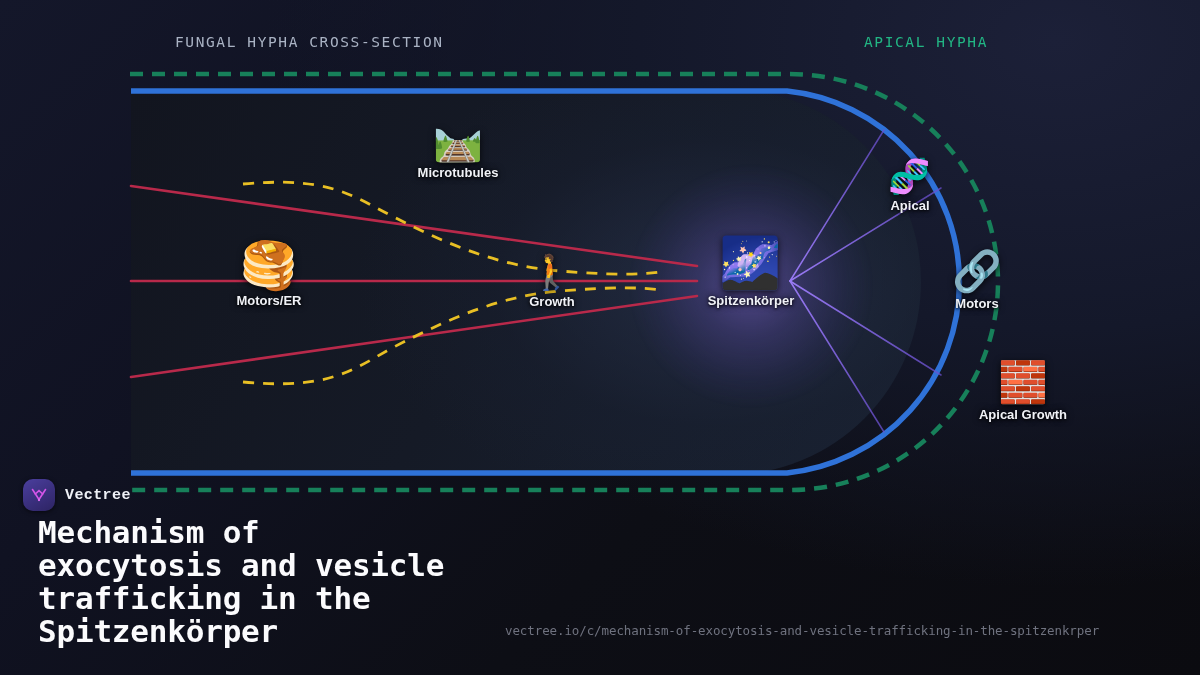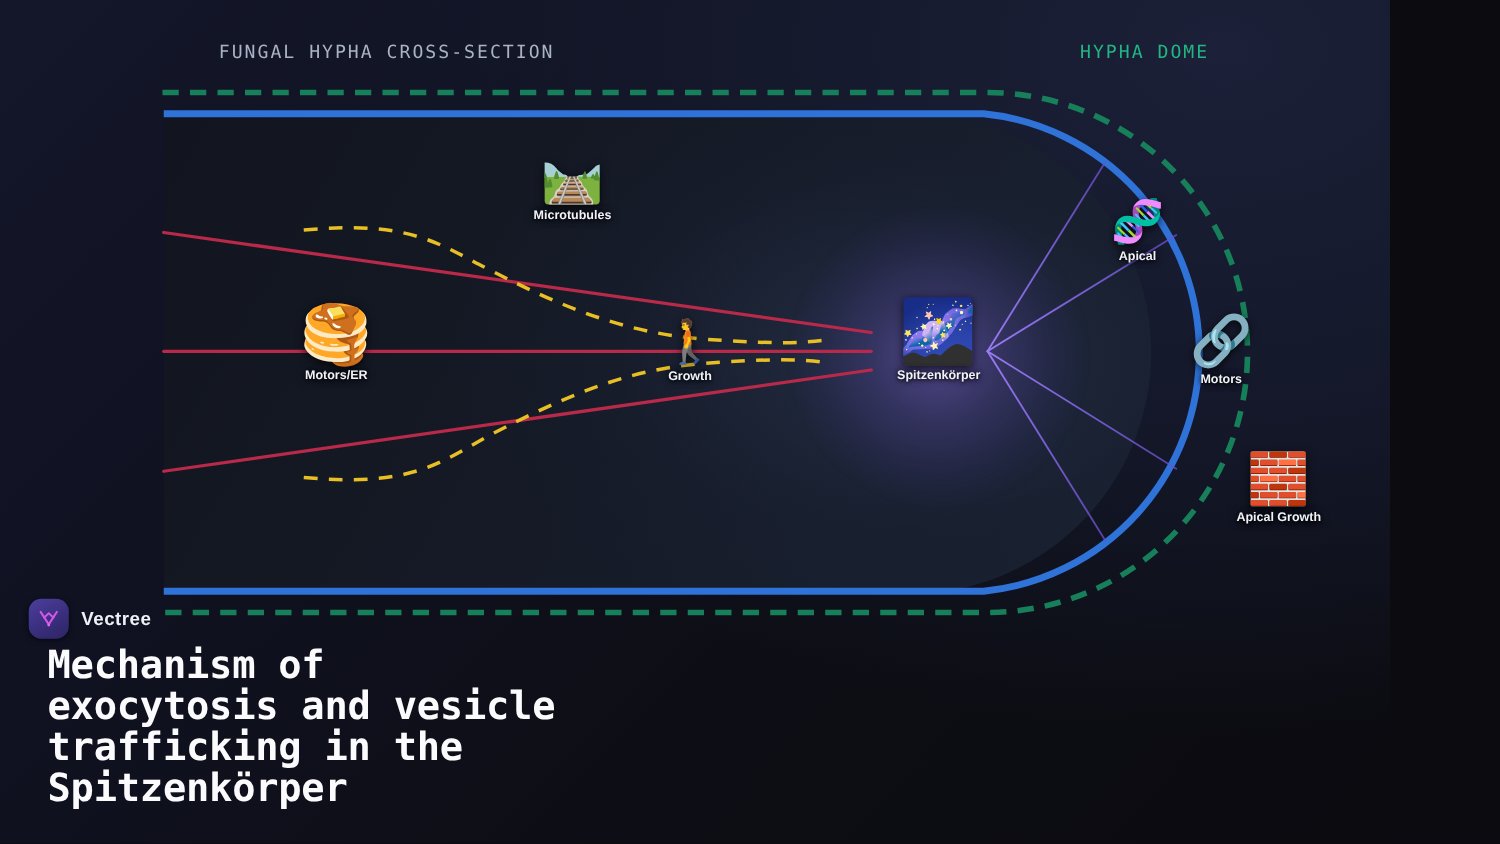--- a/index.html
+++ b/index.html
@@ -3,21 +3,21 @@
 <meta charset="utf-8">
 <style>
   html,body{margin:0;padding:0;background:#0b0b10;}
   body{
     width:1200px;height:675px;overflow:hidden;position:relative;
     font-family:"Liberation Sans",sans-serif;
   }
 
   
   #stage{
-    position:absolute;inset:0;width:1112px;height:675px;overflow:hidden;
+    position:absolute;inset:0;width:1200px;height:675px;overflow:hidden;
     background:
       radial-gradient(1100px 760px at 88% 6%, #1c2038 0%, #14182a 38%, rgba(13,13,18,0) 72%),
       linear-gradient(135deg,#14172a 0%,#101222 30%,#0d0e15 62%,#0b0b10 100%);
   }
 
   
   .hdr{
     position:absolute;font-family:"DejaVu Sans Mono","Liberation Mono",monospace;
     font-size:14.5px;letter-spacing:1.6px;white-space:nowrap;
   }
@@ -44,60 +44,60 @@
   }
 
   
   .node{position:absolute;text-align:center;transform:translate(-50%,-50%);}
   .node .glyph{
     font-family:"DejaVu Sans",sans-serif;line-height:1;display:block;
     text-shadow:0 2px 7px rgba(0,0,0,.75);
   }
   .node .cap{
     display:block;margin-top:5px;color:#f0f2f7;font-weight:bold;
-    font-size:10px;white-space:nowrap;
+    font-size:13px;white-space:nowrap;
     text-shadow:0 1px 3px rgba(0,0,0,.95),0 0 7px rgba(0,0,0,.8);
     text-align:center;
   }
   .node.big .glyph{font-size:50px;}
   .node.med .glyph{font-size:46px;}
   .node.sm  .glyph{font-size:40px;}
   .node.xs  .glyph{font-size:34px;}
 
   
   #brand{position:absolute;left:23px;top:479px;display:flex;align-items:center;gap:10px;}
   #brand-logo{
     width:32px;height:32px;border-radius:10px;position:relative;
     background:linear-gradient(150deg,#4b3f9e 0%,#3a2f7d 55%,#2d2463 100%);
     box-shadow:0 1px 4px rgba(0,0,0,.6);
   }
   #brand-logo svg{position:absolute;left:6px;top:6px;}
   #brand-name{
-    color:#eef0f6;font-family:Liberation Sans, sans-serif;
+    color:#eef0f6;font-family:Liberation Mono, monospace;
     font-size:15px;font-weight:bold;letter-spacing:.4px;
   }
   #title{
     position:absolute;left:22px;top:516px;width:560px;
     font-family:"DejaVu Sans Mono","Liberation Mono",monospace;
     font-weight:bold;font-size:31px;line-height:33px;color:#fbfbfd;
     letter-spacing:-.2px;white-space:pre-line;margin-left:16px;
   }
   #url{
     position:absolute;left:505px;top:623px;color:#6f727f;
     font-family:"DejaVu Sans Mono","Liberation Mono",monospace;
     font-size:12.5px;letter-spacing:-.1px;white-space:nowrap;
   }
 </style>
 </head>
 <body>
 
 <div id="stage">
 
   <div class="hdr" id="hdr-left">FUNGAL HYPHA CROSS-SECTION</div>
-  <div class="hdr" id="hdr-right">HYPHA DOME</div>
+  <div class="hdr" id="hdr-right">APICAL HYPHA</div>
 
   <div id="hypha-interior"></div>
 
   <div id="spk-glow"></div>
 
   <svg class="layer" viewBox="0 0 1200 675">
     <defs>
       <linearGradient id="rayFade" x1="0" y1="0" x2="1" y2="0">
         <stop offset="0%" stop-color="#9a7bf5" stop-opacity="1"></stop>
         <stop offset="100%" stop-color="#6a4fd0" stop-opacity=".75"></stop>
@@ -173,14 +173,15 @@
         <circle cx="10" cy="15" r="1.15" fill="#e06cf2"></circle>
       </svg>
     </div>
     <div id="brand-name">Vectree</div>
   </div>
 
   <div id="title">Mechanism of
 exocytosis and vesicle
 trafficking in the
 Spitzenkörper</div>
+  <div id="url">vectree.io/c/mechanism-of-exocytosis-and-vesicle-trafficking-in-the-spitzenkrper</div>
 
 </div>
 
 </body></html>

